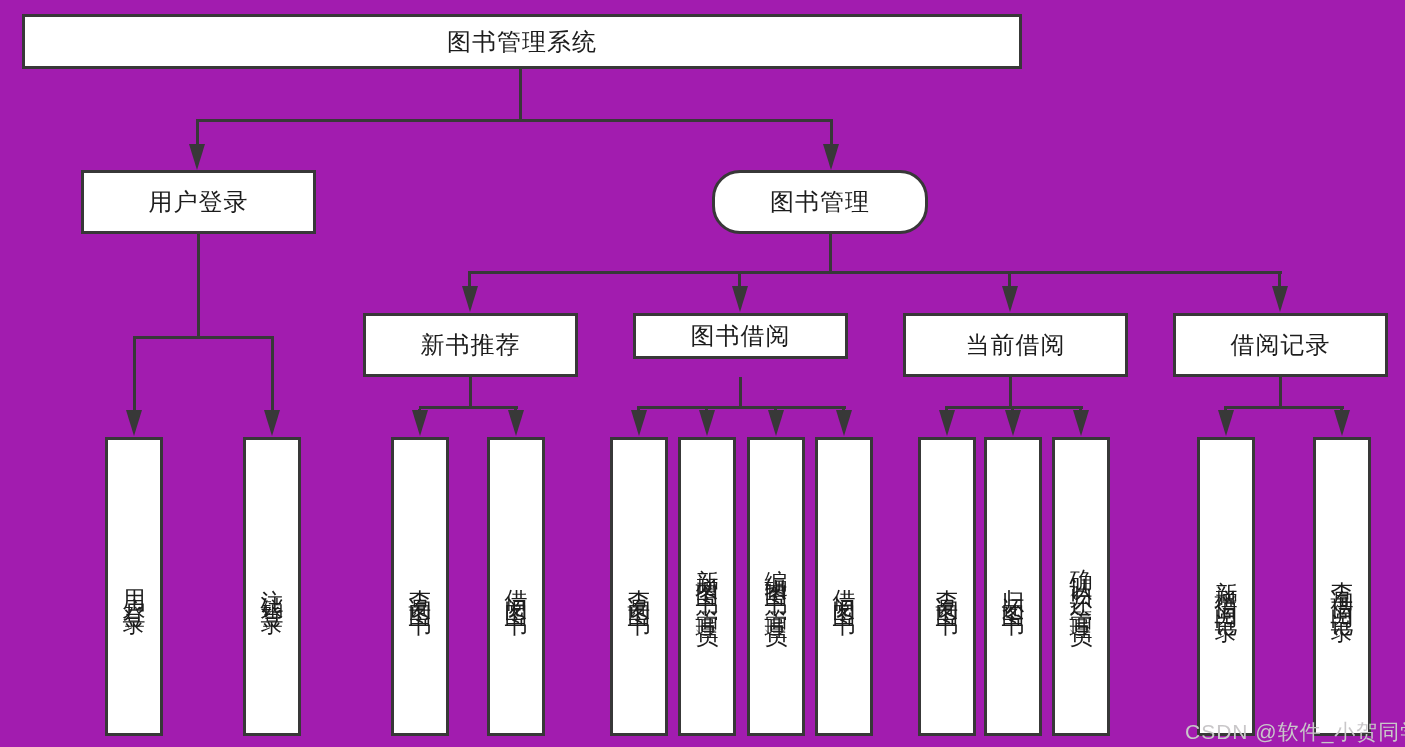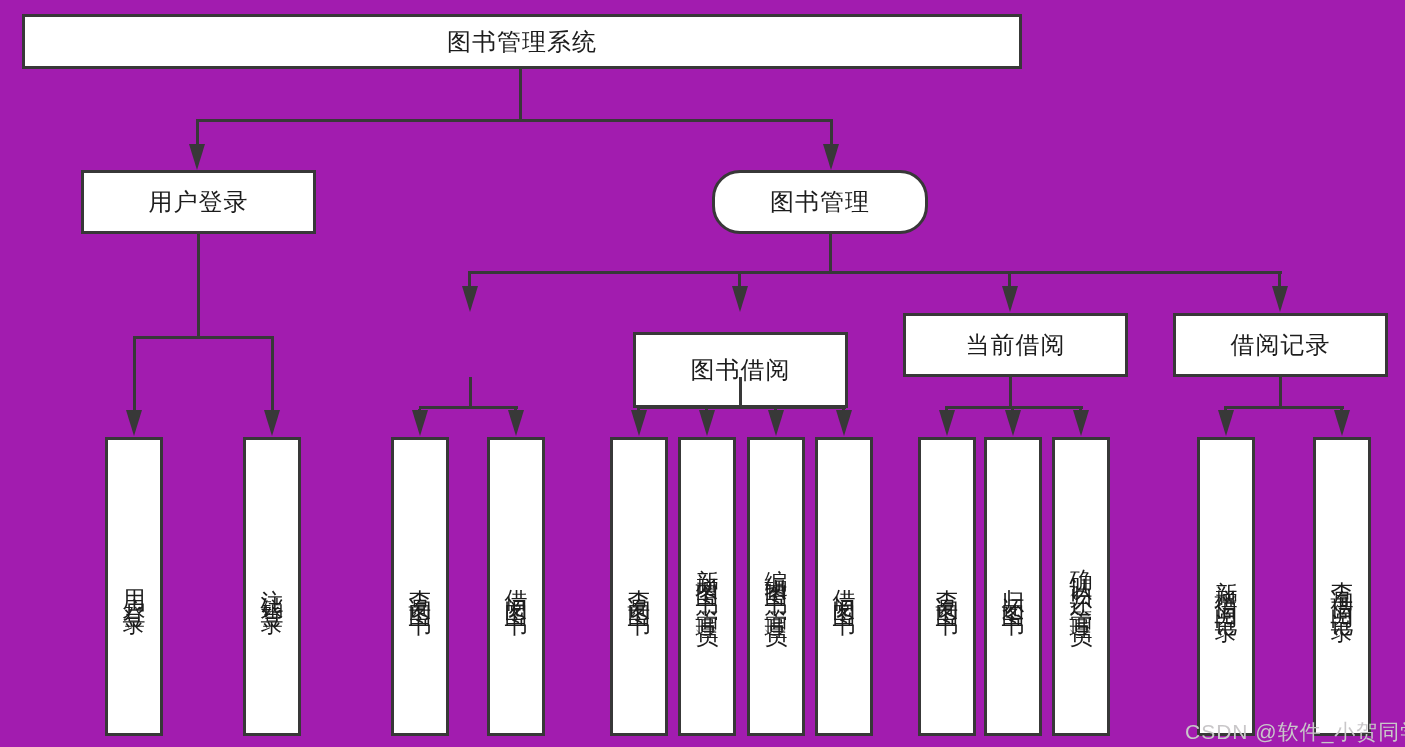--- a/index.html
+++ b/index.html
@@ -87,21 +87,22 @@
   <div class="hl" style="left:468px;top:271px;width:814px;"></div>
   <div class="vl" style="left:468px;top:274px;height:14px;"></div>
   <div class="head" style="left:462px;top:286px;"></div>
   <div class="vl" style="left:738px;top:274px;height:14px;"></div>
   <div class="head" style="left:732px;top:286px;"></div>
   <div class="vl" style="left:1008px;top:274px;height:14px;"></div>
   <div class="head" style="left:1002px;top:286px;"></div>
   <div class="vl" style="left:1278px;top:274px;height:14px;"></div>
   <div class="head" style="left:1272px;top:286px;"></div>
 
-  <div class="hbox" style="left:633px;top:313px;width:215px;height:76px;margin-top:19px;">图书借阅</div>
+  <div class="hbox" style="left:363px;top:313px;width:215px;height:64px;">新书推荐</div>
+  <div class="hbox" style="left:633px;top:313px;width:215px;height:46px;">图书借阅</div>
   <div class="hbox" style="left:903px;top:313px;width:225px;height:64px;">当前借阅</div>
   <div class="hbox" style="left:1173px;top:313px;width:215px;height:64px;">借阅记录</div>
 
   <div class="vl" style="left:469px;top:377px;height:30px;"></div>
   <div class="hl" style="left:419px;top:406px;width:99px;"></div>
   <div class="vl" style="left:418px;top:409px;height:4px;"></div>
   <div class="head" style="left:412px;top:410px;"></div>
   <div class="vl" style="left:514px;top:409px;height:4px;"></div>
   <div class="head" style="left:508px;top:410px;"></div>
 

